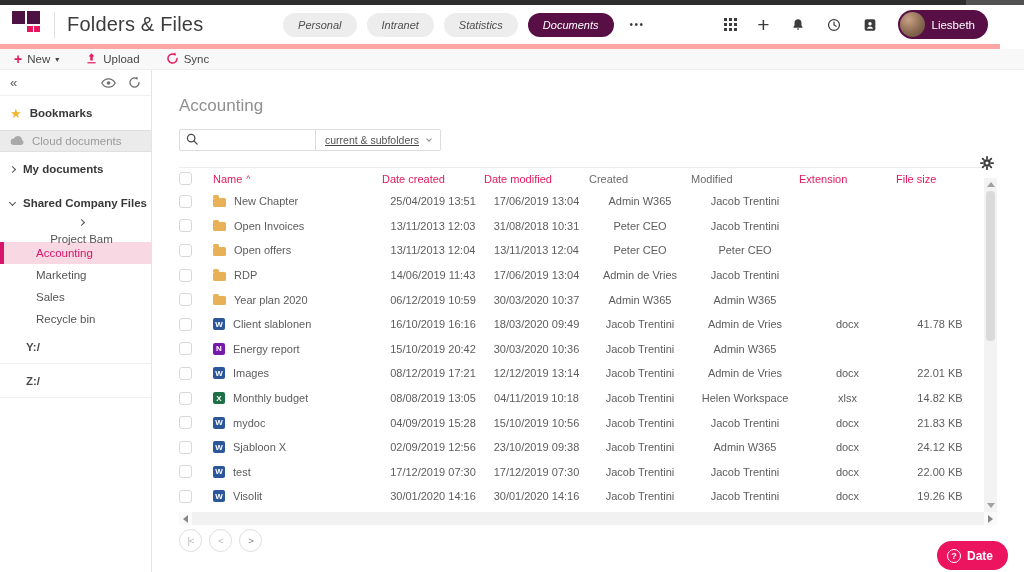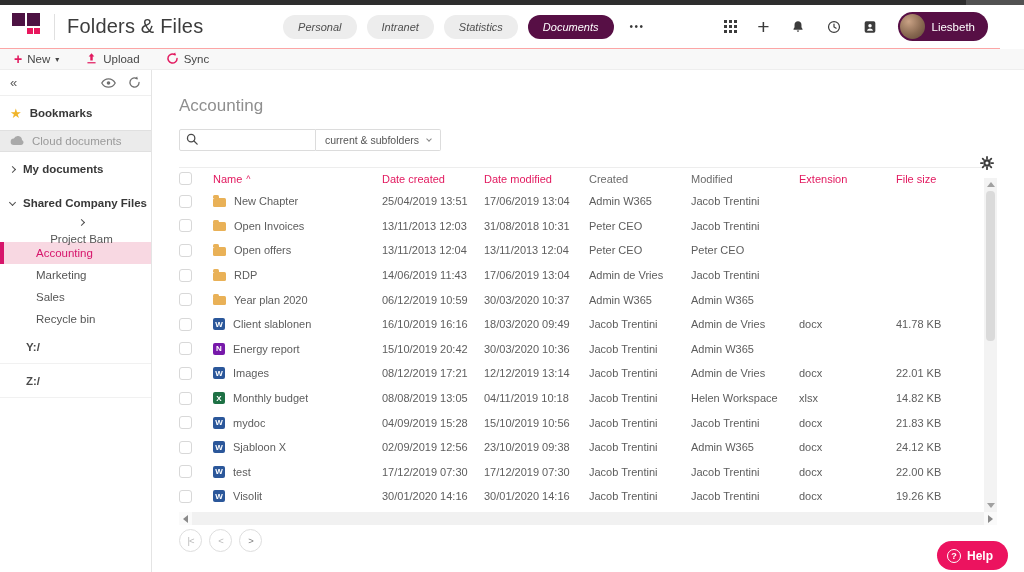--- a/index.html
+++ b/index.html
@@ -10,21 +10,21 @@
     background: #ffffff;
     overflow: hidden;
     color: #444;
   }
   
   .top-strip { position:absolute; top:0; left:0; width:1024px; height:5px; background:#2e2e2e; }
   .strip-right { position:absolute; right:0; top:0; width:58px; height:5px; background:#525252; }
 
   
   header { position:absolute; top:5px; left:0; width:1000px; height:44px; background:#fff;
-           border-bottom:1px solid #fca5a5; display:flex; align-items:center; padding:0 12px; }
+           border-bottom:5px solid #fca5a5; display:flex; align-items:center; padding:0 12px; }
   .brand { display:flex; align-items:center; gap:12px; flex:none; }
   .logo { position:relative; width:30px; height:30px; display:inline-block; cursor:pointer; }
   .logo i { position:absolute; display:block; }
   .logo .l1 { left:0;  top:1px; width:13px; height:13px; background:#4d1243; }
   .logo .l2 { left:15px; top:1px; width:13px; height:13px; background:#4d1243; }
   .logo .p1 { left:15px; top:16px; width:6px; height:6px; background:#e8175d; }
   .logo .p2 { left:22px; top:16px; width:6px; height:6px; background:#e8175d; }
   .brand-divider { width:1px; height:26px; background:#e0e0e0; }
   h1 { font-size:20px; font-weight:400; color:#3c3c3c; letter-spacing:.2px; white-space:nowrap; }
   .pills-wrap { display:flex; align-items:center; gap:10px; margin:0 auto; }
@@ -74,30 +74,30 @@
   .sb-ico.server i { width:11px; height:2.5px; background:#9a9a9a; border-radius:1.5px; }
   .chev { width:5px; height:5px; border-right:1.5px solid #4f4f4f; border-bottom:1.5px solid #4f4f4f;
           display:inline-block; flex:none; }
   .chev.right { transform:rotate(-45deg); }
   .chev.down  { transform:rotate(45deg); margin-top:-2px; }
   .chev.small { width:4px; height:4px; border-color:#888; }
 
   
   .main { position:absolute; top:70px; left:153px; right:0; bottom:0; background:#fff; }
   .page-title { margin:26px 0 0 26px; font-size:17px; font-weight:400; color:#8f8f8f; }
-  .search-row { display:flex; margin:13px 0 0 26px; }
+  .search-row { display:flex; margin:13px 0 0 26px;text-decoration:underline; }
   .search-box { display:flex; align-items:center; gap:6px; width:137px; height:22px;
                 border:1px solid #dcdcdc; border-radius:2px 0 0 2px; padding:0 6px; background:#fff; }
   .search-box input { border:none; outline:none; width:100px; font-family:inherit; font-size:11px; color:#444; }
   .scope-select { display:flex; align-items:center; gap:8px; height:22px; border:1px solid #dcdcdc;
                   border-left:none; border-radius:0 2px 2px 0; padding:0 9px; font-size:10.5px;
                   color:#555; background:#fff; cursor:pointer; white-space:nowrap; }
 
   .thead, .trow { display:grid; grid-template-columns:34px 1fr 102px 105px 102px 108px 97px 88px;
-                  align-items:center; margin:0 40px 0 26px; }
+                  align-items:center; margin:0 40px 0 26px;text-align:center; }
   .thead { margin-top:16px; border-top:1px solid #ededed; height:22px; font-size:11px; }
   .hcell { color:#6b6b6b; cursor:pointer; display:flex; align-items:center; gap:4px; }
   .hcell.accent { color:#e2195f; }
   .sort { font-size:9px; color:#e2195f; }
   .trow { height:24.6px; font-size:11px; color:#5d5d5d; cursor:pointer; }
   .cb { width:13px; height:13px; border:1.5px solid #d8d8d8; border-radius:3px; background:#fff;
         display:inline-block; cursor:pointer; }
   .cb-cell { display:flex; align-items:center; }
   .name-cell { display:flex; align-items:center; gap:8px; overflow:hidden; }
   .fname { white-space:nowrap; overflow:hidden; text-overflow:ellipsis; }
@@ -562,15 +562,15 @@
     <span class="h-arrow right"></span>
   </div>
 
   <div class="pagination" id="pagination">
       <button class="pgbtn">|&lt;</button>
       <button class="pgbtn">&lt;</button>
       <button class="pgbtn">&gt;</button>
     </div>
   <button class="help">
     <span class="q">?</span>
-    <span>Help</span>
+    <span>Date</span>
   </button>
 </main>
 
 </body></html>

